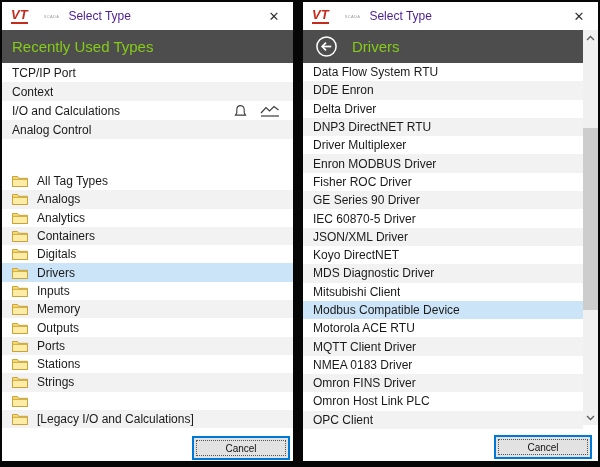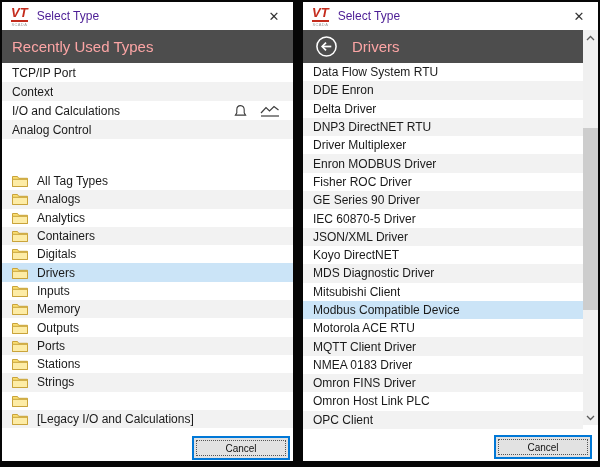--- a/index.html
+++ b/index.html
@@ -7,26 +7,26 @@
     --cancel-border:#0078d7; --logo-red:#c42b1c; --text:#1a1a1a;
     --sb-track:#f0f0f0; --sb-thumb:#cdcdcd;
   }
   *{box-sizing:border-box;}
   body{margin:0;font-family:"Liberation Sans",sans-serif;}
   .stage{position:relative;width:600px;height:467px;background:#060606;overflow:hidden;}
   .dialog{position:absolute;top:2px;background:#fff;height:459px;}
   .dialog.left{left:2px;width:291px;}
   .dialog.right{left:303px;width:295px;}
   .titlebar{position:absolute;top:0;left:0;right:0;height:28px;background:#fff;display:flex;align-items:center;padding:0 9px;}
-  .vt-logo{display:flex;flex-direction:column;align-items:center;line-height:1;}
+  .vt-logo{display:flex;align-items:center;line-height:1;gap:16px;}
   .vt-main{color:var(--logo-red);font-weight:bold;font-style:italic;font-size:13px;border-bottom:2px solid var(--logo-red);padding-bottom:1px;}
   .vt-sub{font-size:4px;color:#9a9a9a;letter-spacing:.4px;margin-top:1px;}
   .win-title{margin-left:9px;font-size:12px;color:#4c1d95;}
   .close-btn{margin-left:auto;font-size:13px;color:#333;width:20px;text-align:center;cursor:default;}
-  .band{position:absolute;left:0;height:33px;background:var(--header-band);color:#fca5a5;font-size:15px;display:flex;align-items:center;padding-left:10px;}
+  .band{position:absolute;left:0;height:33px;background:var(--header-band);color:#84cc16;font-size:15px;display:flex;align-items:center;padding-left:10px;}
   .band.recent{top:28px;right:0;}
   .band.groups{top:137px;right:0;}
   .band.drivers{top:28px;width:280px;padding-left:12px;}
   .band .back-wrap{margin-right:14px;display:flex;align-items:center;}
   .band .hdr-label{white-space:nowrap;}
   .list{position:absolute;left:0;}
   .recent-list{top:61px;right:0;}
   .group-list{top:170px;right:0;}
   .driver-list{top:61px;width:280px;}
   .row{display:flex;align-items:center;padding:0 10px;font-size:12px;color:var(--text);background:#fff;}

